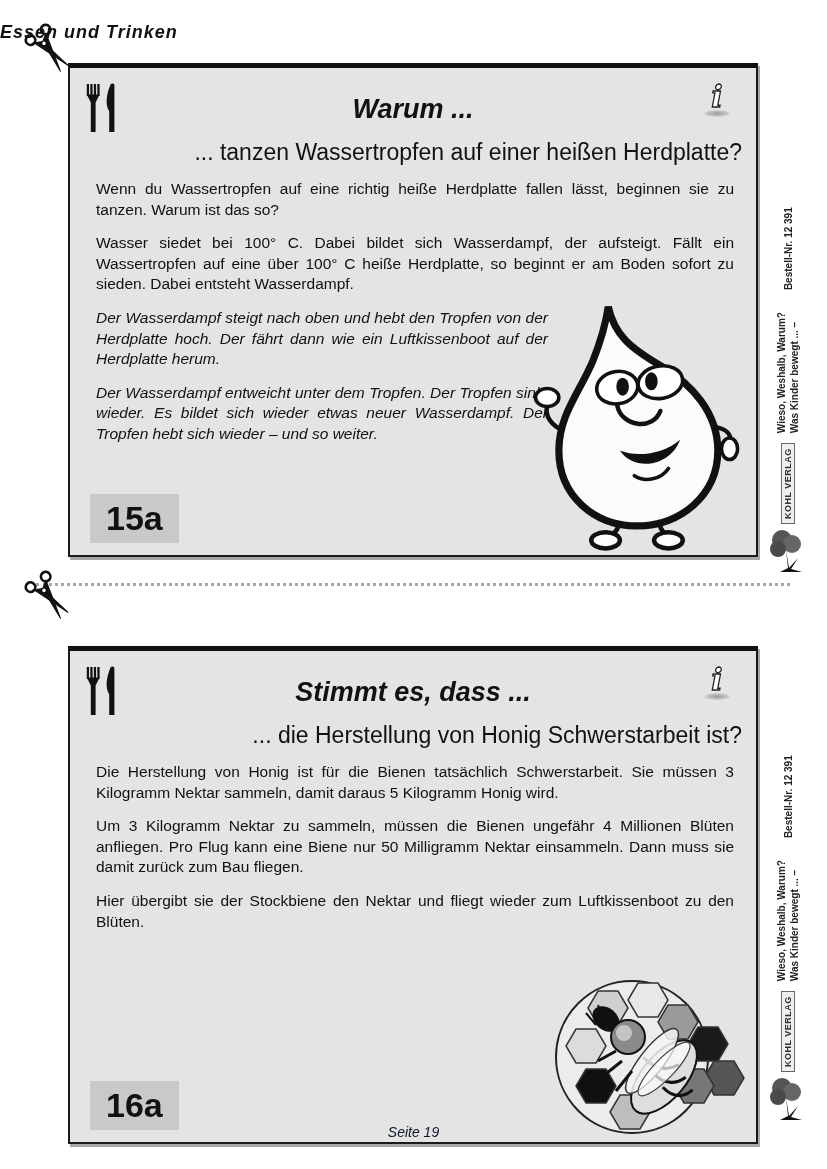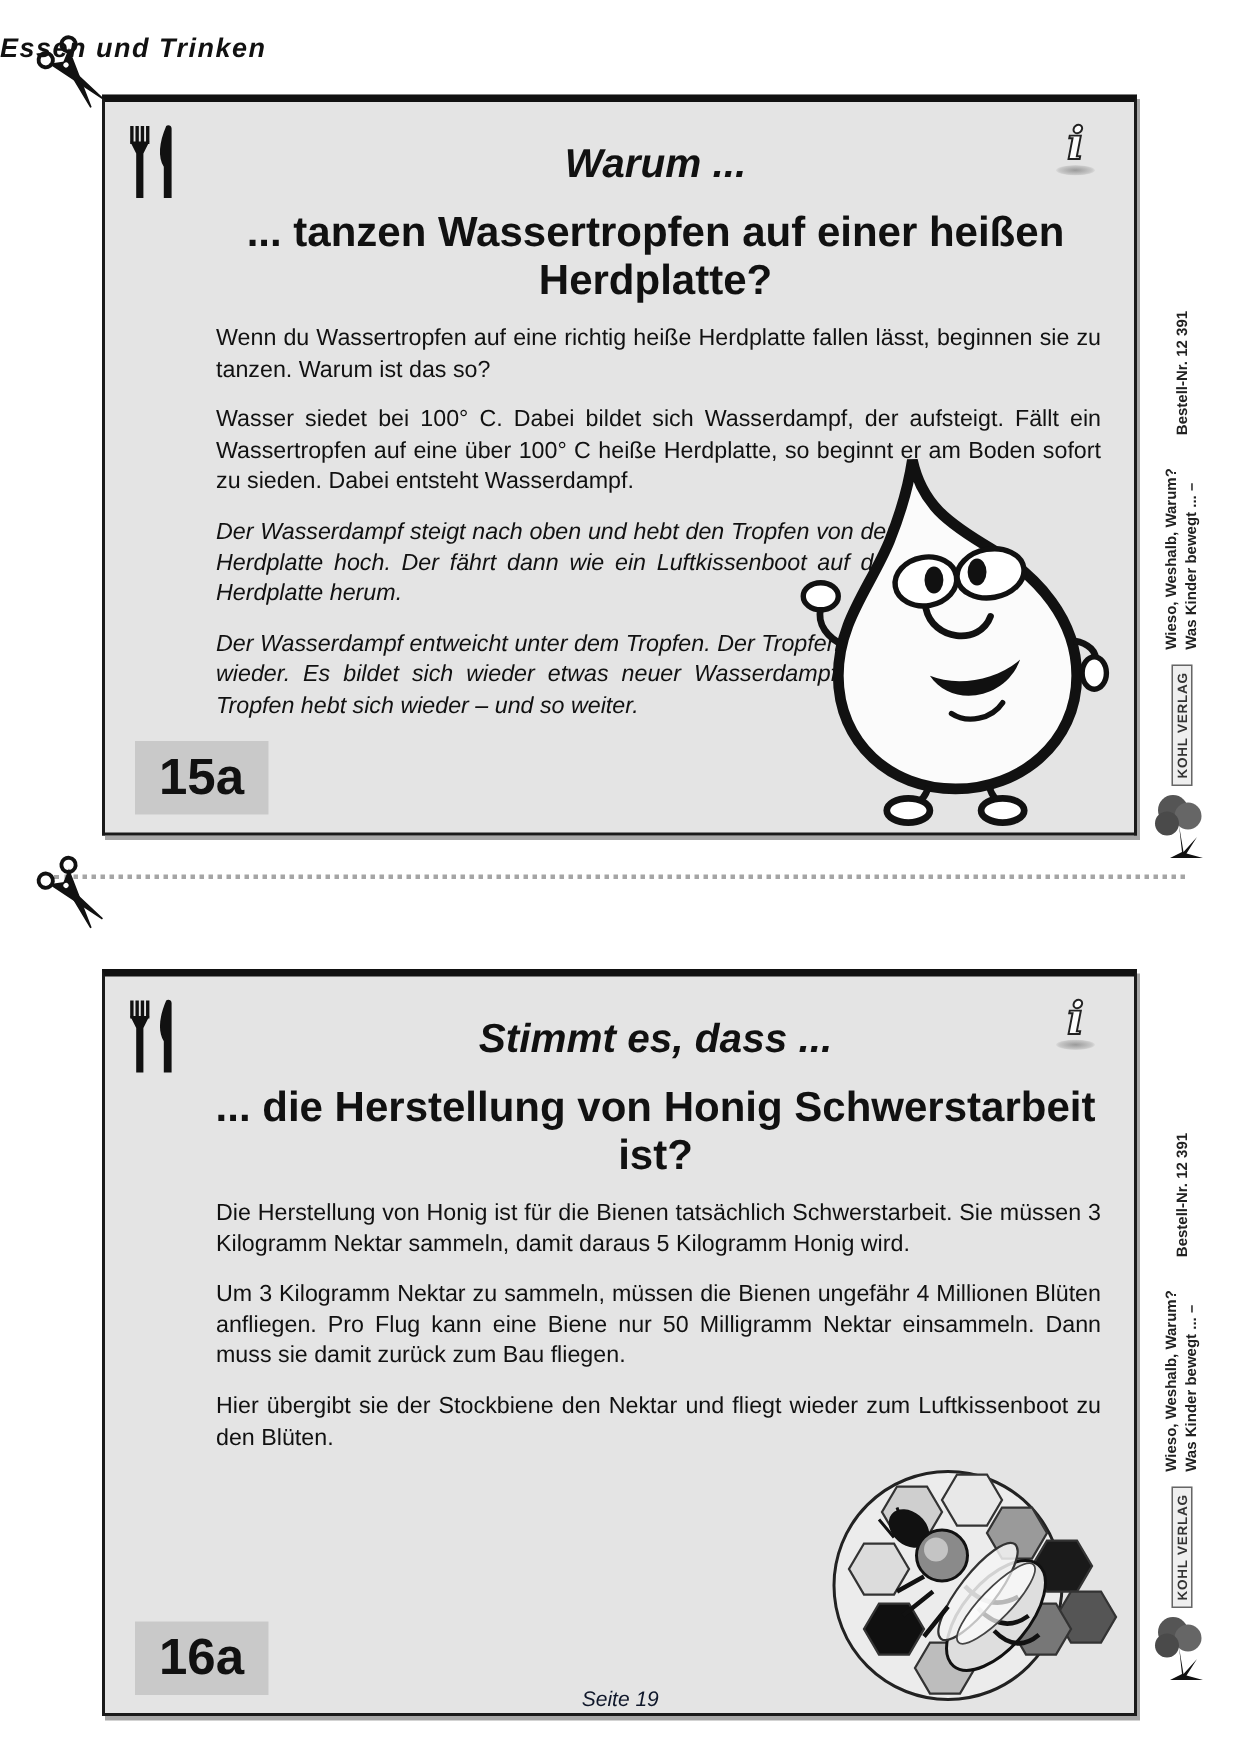--- a/index.html
+++ b/index.html
@@ -11,21 +11,21 @@
     position:absolute;top:22px;left:0;width:100%;
     font-weight:bold;font-size:18px;letter-spacing:1px;font-style:italic;
   }
   .page-footer{
     position:absolute;top:1124px;left:0;width:100%;text-align:center;
     font-style:italic;font-size:14px;color:#0f172a;
   }
   .card{
     position:absolute;left:68px;width:690px;background:#e4e4e4;
     border:2px solid #1a1a1a;border-top:5px solid #111;
-    box-shadow:2px 3px 0 rgba(60,60,60,.45);box-sizing:border-box;padding-left:48px;
+    box-shadow:2px 3px 0 rgba(60,60,60,.45);box-sizing:border-box;
   }
   .card1{top:63px;height:494px;}
   .card2{top:646px;height:498px;}
   .scissors{position:absolute;width:52px;height:52px;z-index:5;}
   .scissors1{left:24px;top:32px;}
   .scissors2{left:24px;top:579px;}
   .cutlery{position:absolute;left:16px;top:10px;}
   .kicker{
     text-align:center;font-style:italic;font-weight:bold;font-size:27px;
     margin:26px 60px 0 60px;
@@ -36,21 +36,21 @@
   .info-glyph{
     font-family:"DejaVu Serif",serif;font-style:italic;font-weight:bold;
     font-size:30px;line-height:30px;color:#fdfdfd;
     -webkit-text-stroke:1.3px #222;display:block;
   }
   .info-shadow{
     width:26px;height:7px;margin:-2px auto 0 auto;border-radius:50%;
     background:radial-gradient(ellipse at center,#9a9a9a 0%,#c9c9c9 60%,rgba(228,228,228,0) 75%);
   }
   .card-title{
-    text-align:center;font-weight:bold;font-size:28px;margin:14px 14px 0 14px;
+    text-align:right;font-weight:normal;font-size:23px;margin:14px 14px 0 14px;
   }
   .body-text{padding:0 22px;font-size:15.5px;line-height:1.33;text-align:justify;}
   .body-text p{margin:13px 0 0 4px;}
   .narrow{width:452px;font-style:italic;}
   .drop-art{position:absolute;right:10px;top:228px;width:218px;height:256px;}
   .bee-art{position:absolute;right:2px;top:322px;width:208px;height:172px;}
   .badge{
     position:absolute;left:20px;bottom:12px;background:#c9c9c9;
     font-weight:bold;font-size:34px;line-height:1;padding:7px 16px 8px 16px;
   }

